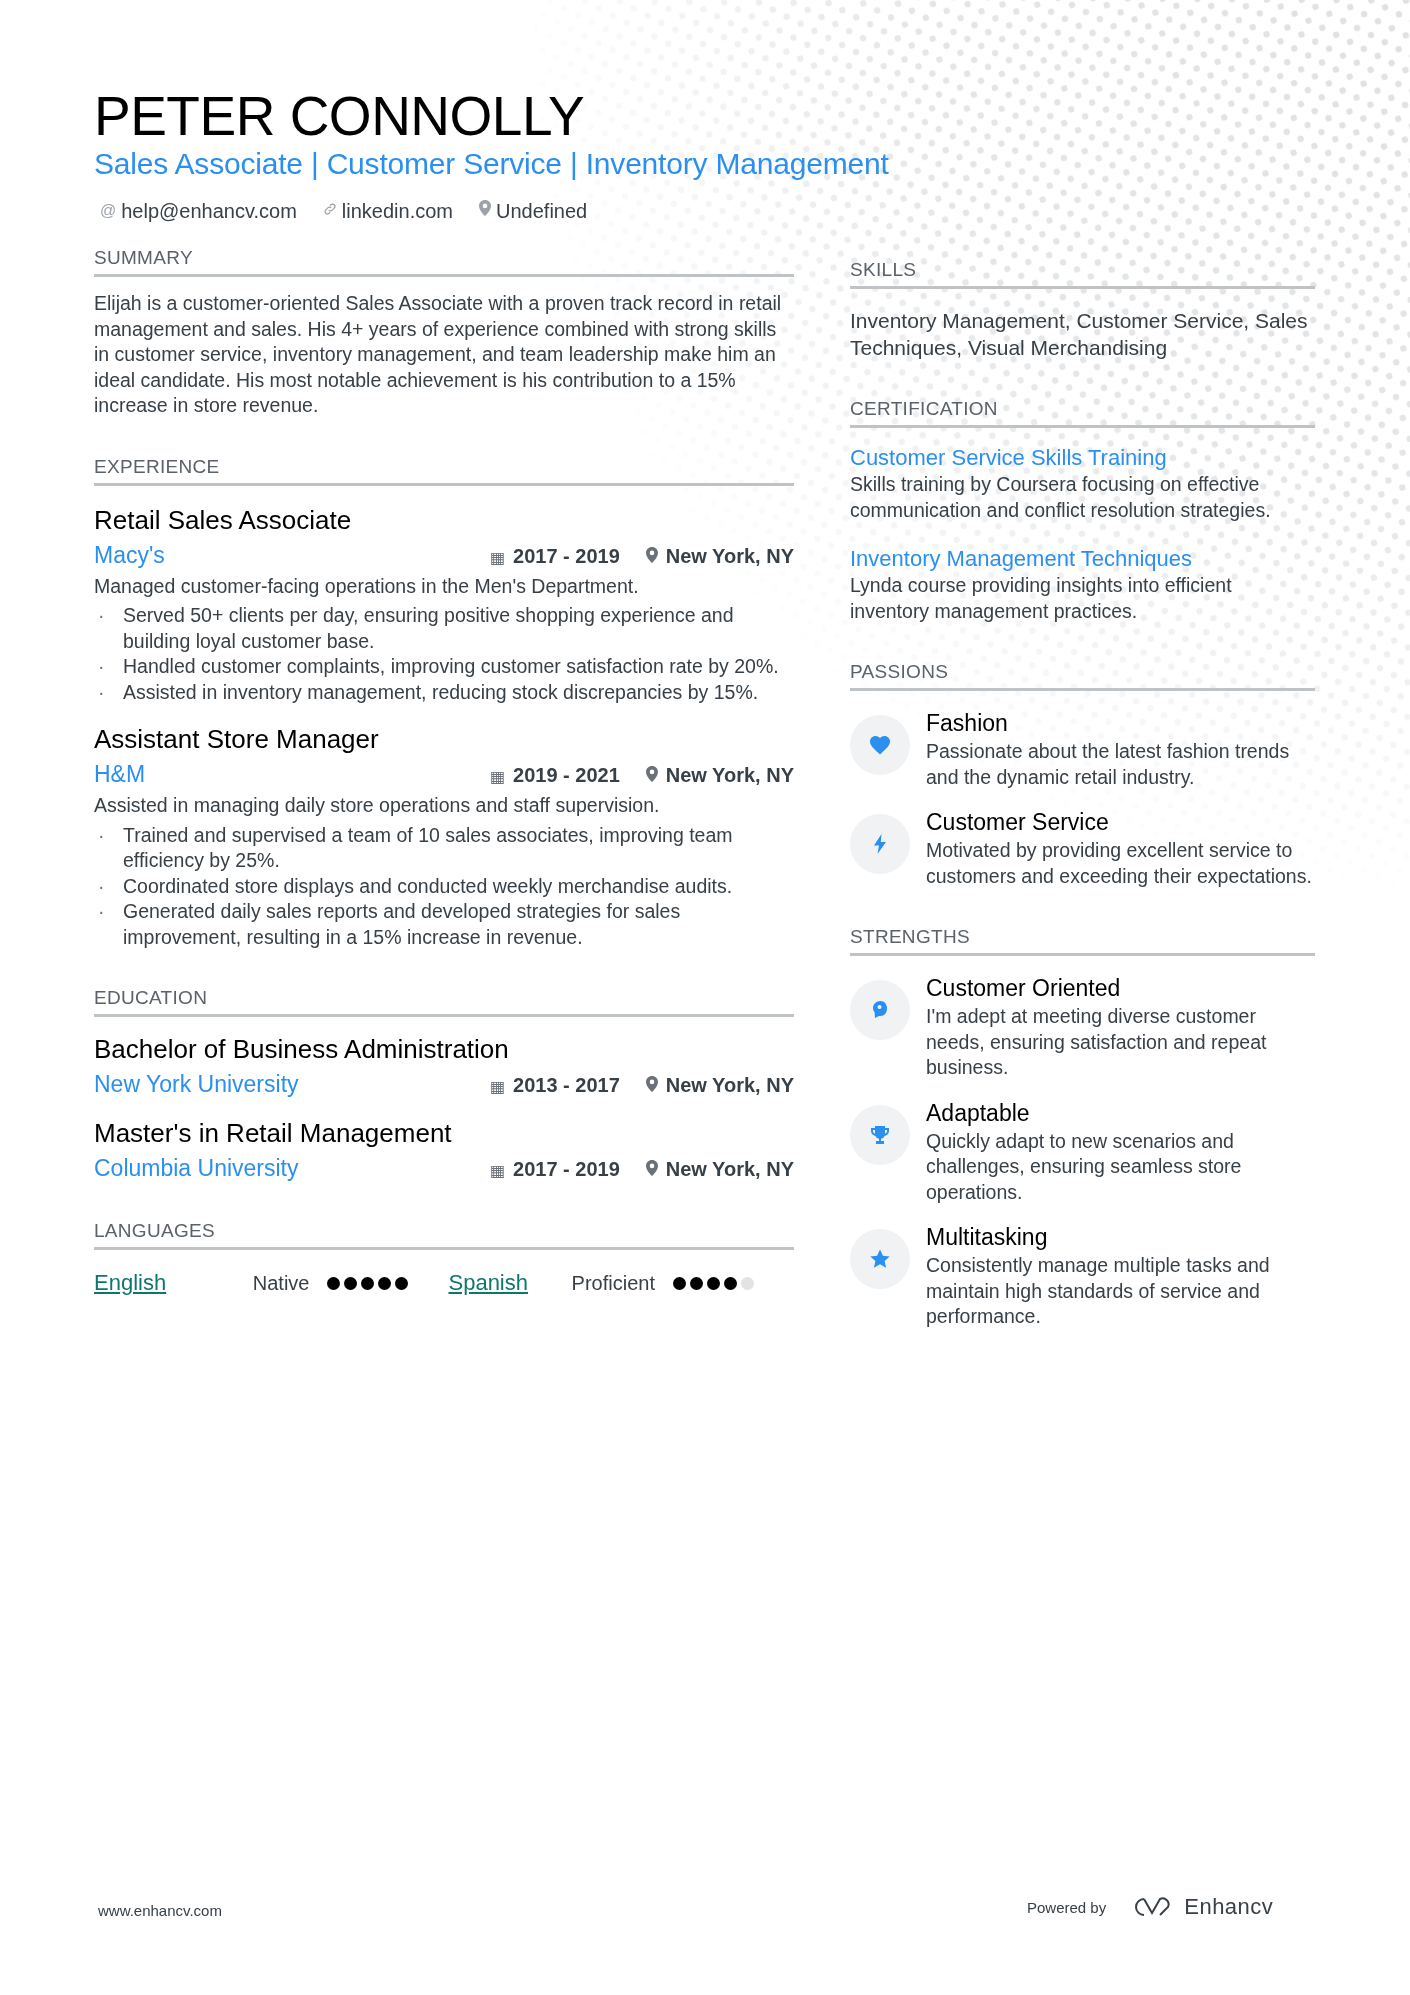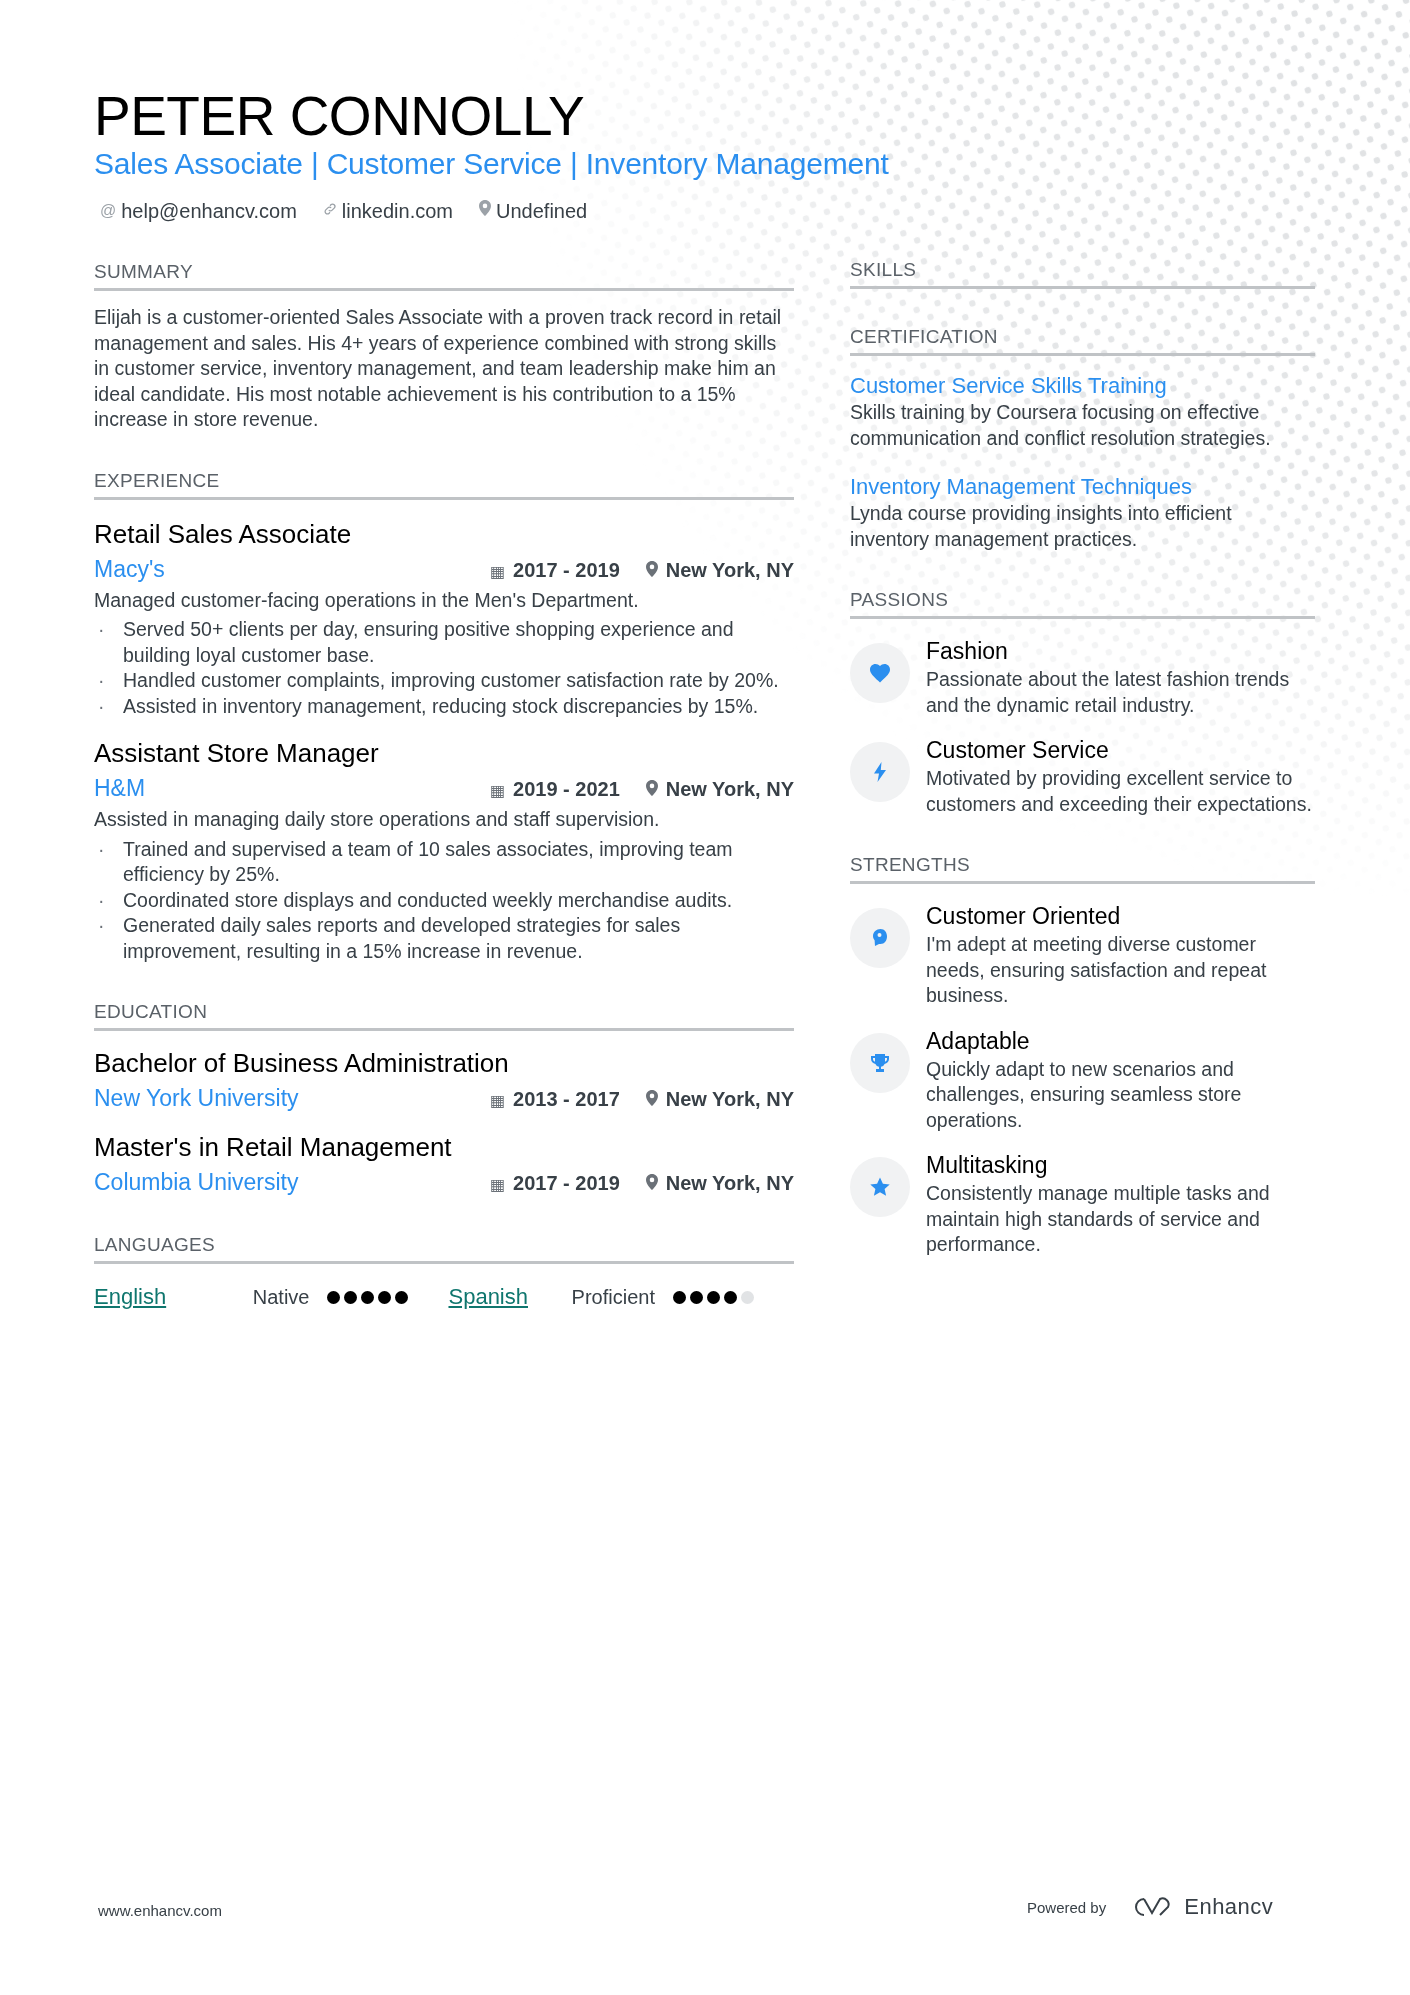--- a/index.html
+++ b/index.html
@@ -27,21 +27,21 @@
     font-size: 30px; color: #2b8fef; line-height: 36px; letter-spacing: -0.2px;
   }
   .contacts {
     position: absolute; left: 100px; top: 198px;
     display: flex; gap: 26px; font-size: 20px; color: #384047; line-height: 26px;
   }
   .contact { display: flex; align-items: center; gap: 5px; }
   .contact .ic { color: #9ca2a8; font-size: 16px; }
 
   
-  .col-left { position: absolute; left: 94px; top: 260px; width: 700px; }
+  .col-left { position: absolute; left: 94px; top: 246px; width: 700px; }
   .col-right { position: absolute; left: 850px; top: 258px; width: 465px; }
 
   .section-title {
     font-size: 19px; color: #5a6168; letter-spacing: 0.3px;
     border-bottom: 3px solid #c0c3c6; padding-bottom: 4px; line-height: 24px;
   }
   .body-text { font-size: 19.5px; line-height: 25.5px; color: #384047; }
 
   
   .summary { margin-top: 14px; }
@@ -256,20 +256,21 @@
             <i class="off"></i>
         </span>
       </div>
     </section>
   </div>
 
   <div class="col-right">
 
     <section>
       <div class="section-title">SKILLS</div>
+      <p class="skills-text">Inventory Management, Customer Service, Sales Techniques, Visual Merchandising</p>
     </section>
 
     <section class="sec">
       <div class="section-title">CERTIFICATION</div>
       <div class="cert">
         <div class="cert-title">Customer Service Skills Training</div>
         <p class="body-text cert-desc">Skills training by Coursera focusing on effective communication and conflict resolution strategies.</p>
       </div>
       <div class="cert">
         <div class="cert-title">Inventory Management Techniques</div>

